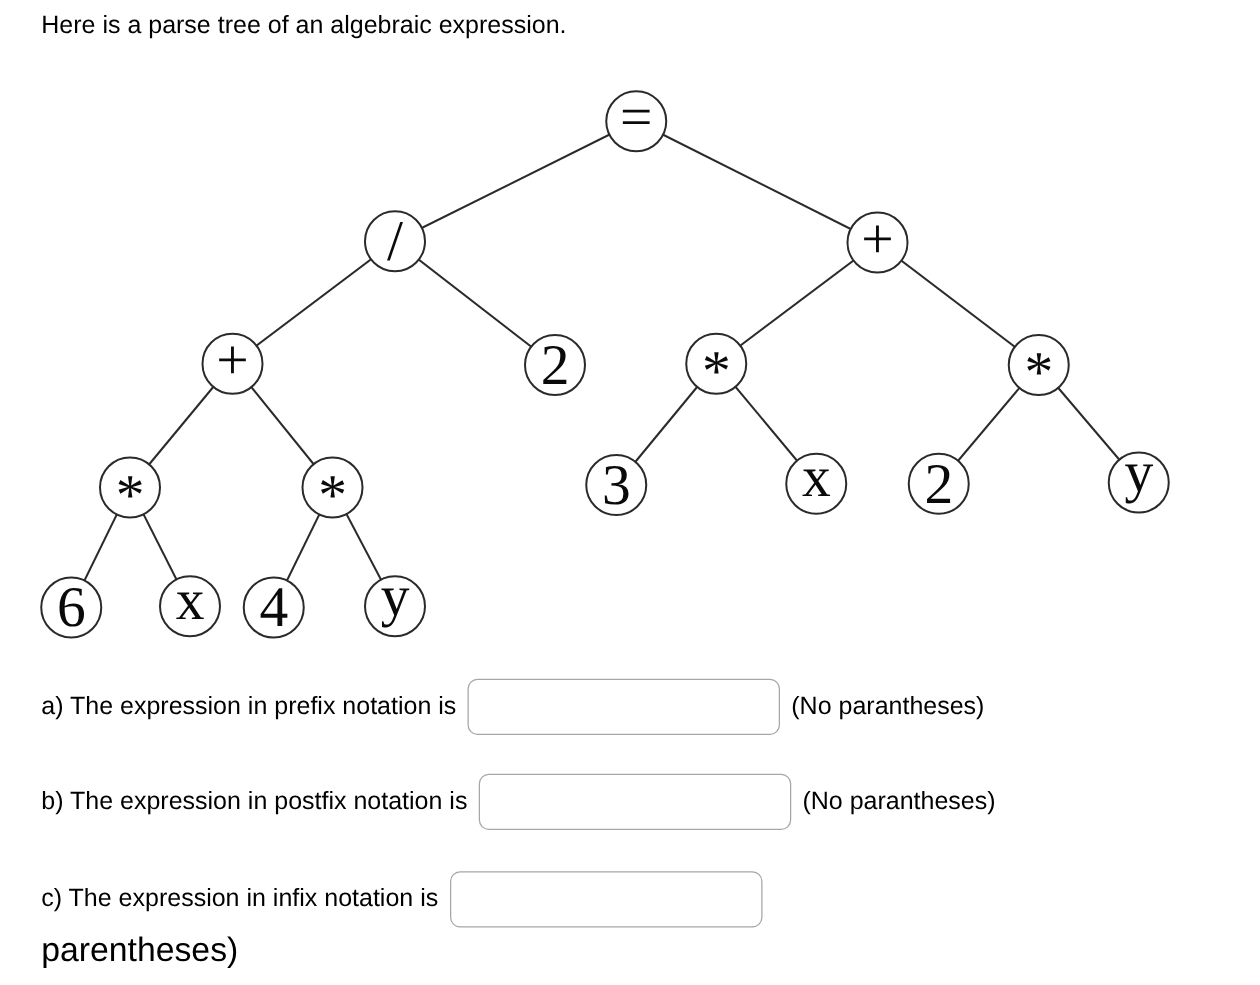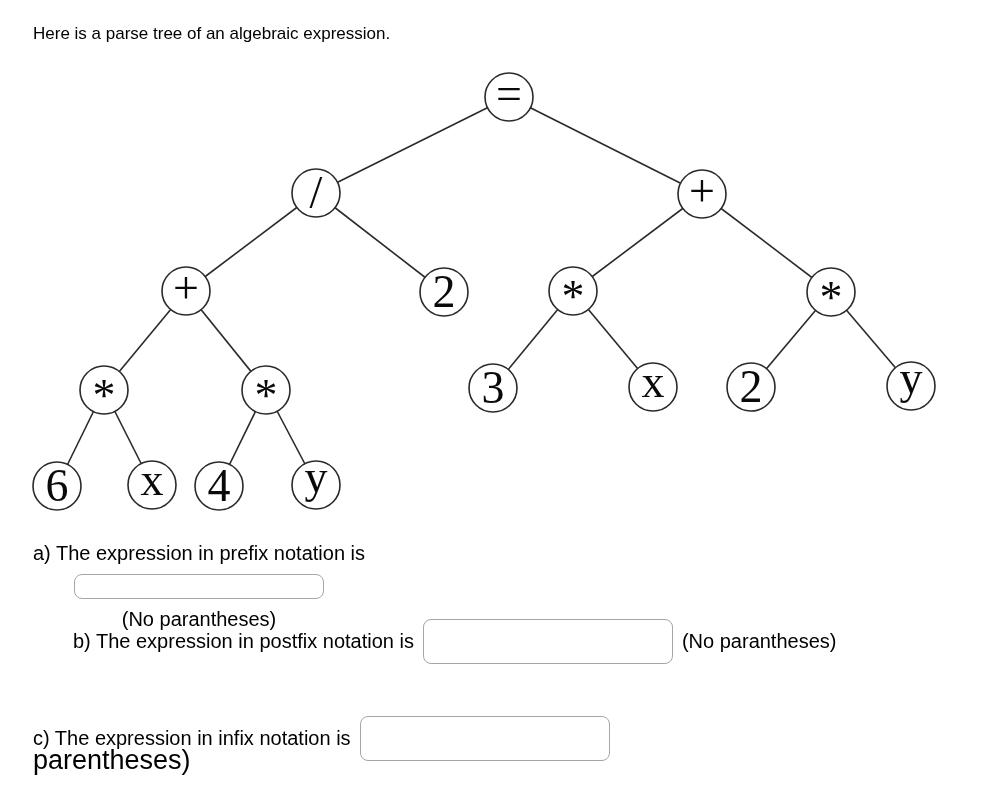--- a/index.html
+++ b/index.html
@@ -8,22 +8,22 @@
     width:1008px;
     height:788px;
     background:#ffffff;
     font-family:"Liberation Sans","DejaVu Sans",sans-serif;
     color:#000000;
     overflow:hidden;
   }
   .title{
     position:absolute;
     left:33px;
-    top:20px;
-    font-size:17px;
+    top:6px;
+    font-size:20px;
     line-height:28px;
     white-space:nowrap;
   }
   .tree-svg{
     position:absolute;
     left:0;
     top:0;
   }
   .tree-edge{
     stroke:#2a2a2a;
@@ -43,23 +43,23 @@
   .qrow{
     position:absolute;
     left:33px;
     display:flex;
     align-items:center;
     gap:9px;
     height:46px;
     font-size:20px;
     white-space:nowrap;
   }
-  .qrow-a{top:542px;flex-direction:column;}
-  .qrow-b{top:618px;margin-left:40px;}
-  .qrow-c{top:715px;}
+  .qrow-a{top:542px;}
+  .qrow-b{top:618px;}
+  .qrow-c{top:696px;}
   .qlabel,.qsuffix{display:inline-block;}
   .qinput{
     width:250px;
     height:45px;
     box-sizing:border-box;
     border:1px solid #a6a6a6;
     border-radius:8px;
     background:#ffffff;
     font-family:"Liberation Sans","DejaVu Sans",sans-serif;
     font-size:20px;

